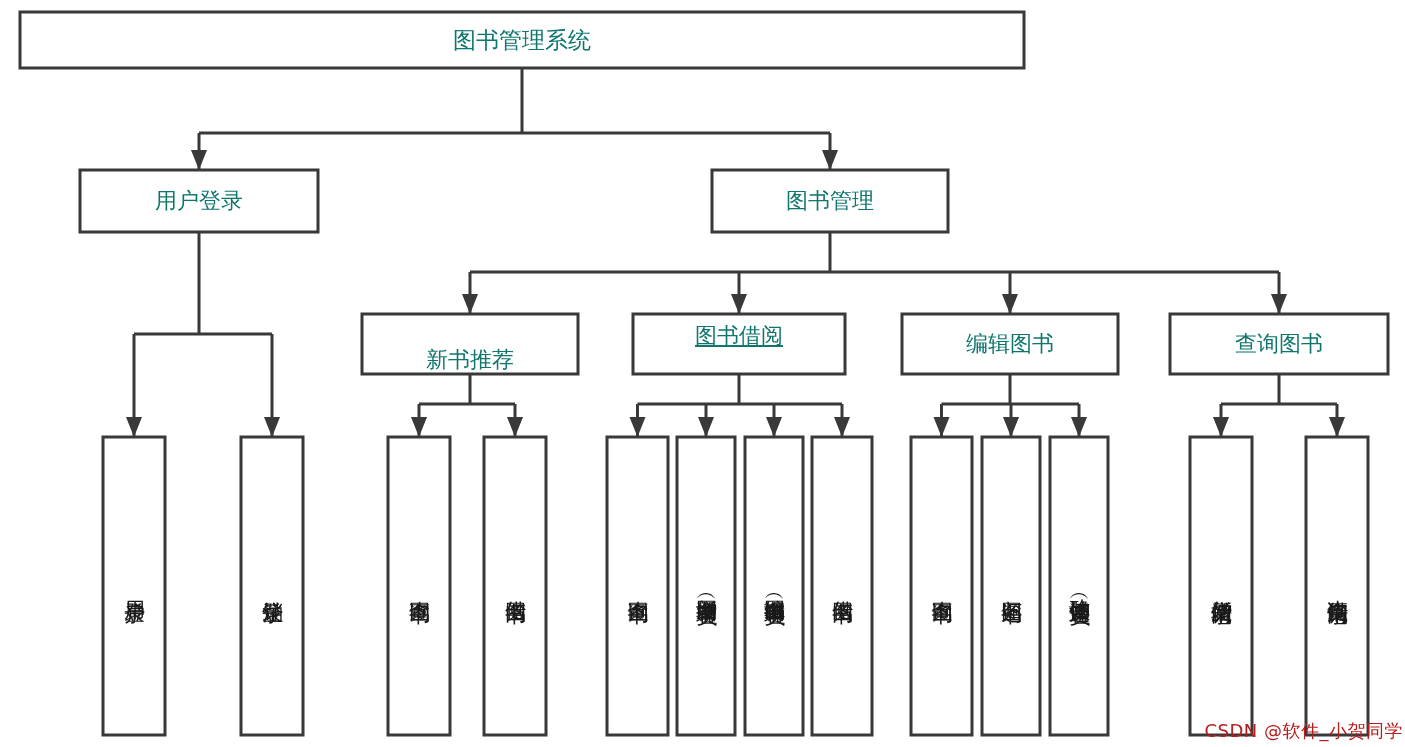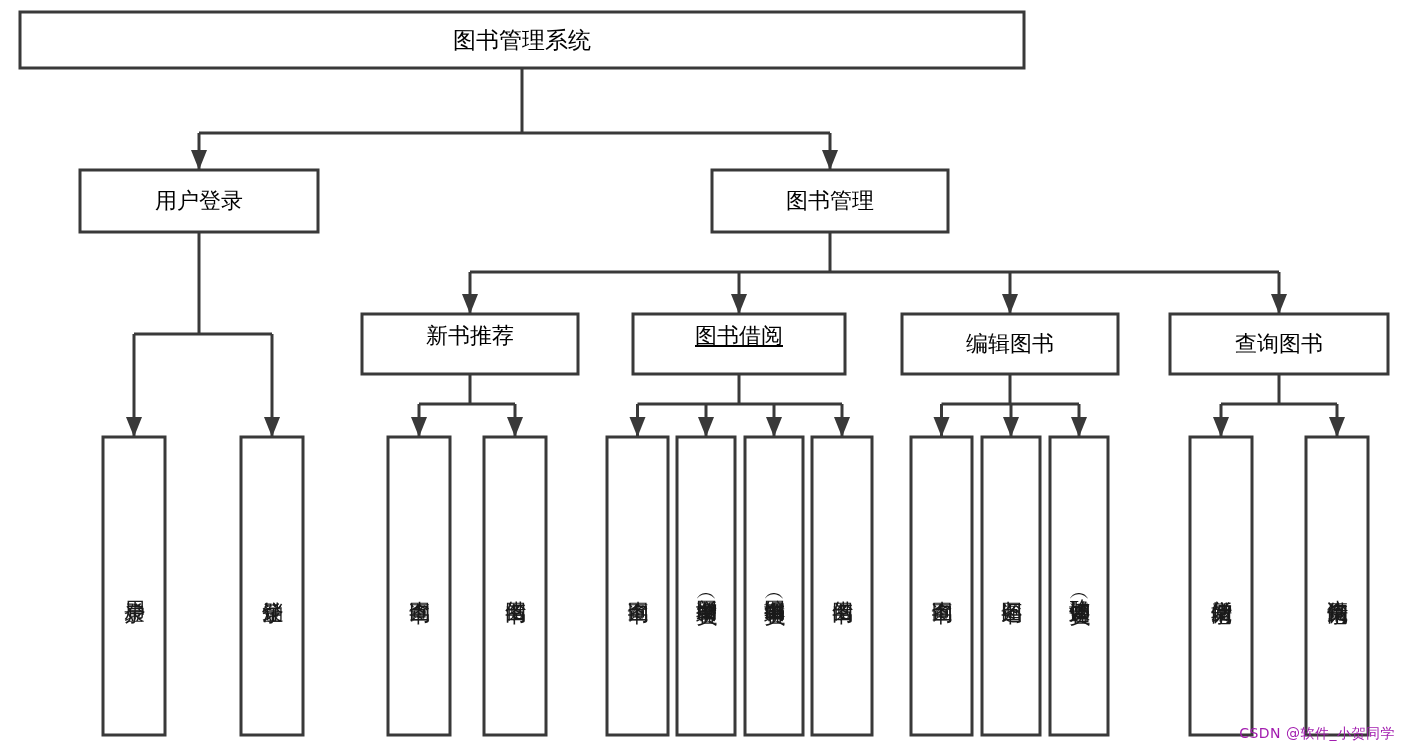--- a/index.html
+++ b/index.html
@@ -54,34 +54,34 @@
     letter-spacing: 1px;
     white-space: nowrap;
     pointer-events: none;
   }
   .hlabel-wrap {
     position: absolute;
     display: flex;
     align-items: center;
     justify-content: center;
     font-family: "DejaVu Sans", "Liberation Sans", sans-serif;
-    color: #000000;
+    color: #0f766e;
     white-space: nowrap;
     pointer-events: none;
   }
   .title-label { font-size: 23px; }
   .lvl2-label  { font-size: 22px; }
   .lvl3-label  { font-size: 22px; }
   #watermark {
     position: absolute;
-    right: 10px;
+    right: 2px;
     bottom: 4px;
     font-family: "DejaVu Sans", "Liberation Sans", sans-serif;
-    font-size: 14px;
-    color: #a21caf;
+    font-size: 18px;
+    color: #b91c1c;
     letter-spacing: 0.5px;
     white-space: nowrap;
     pointer-events: none;
   }
 </style>
 </head>
 <body>
 
 <div id="diagram-root">
   <svg class="diagram" viewBox="0 0 1405 747" xmlns="http://www.w3.org/2000/svg">
@@ -160,21 +160,21 @@
         <rect x="982" y="437" width="58" height="298" class="node-box"></rect>
         <rect x="1050" y="437" width="58" height="298" class="node-box"></rect>
         <rect x="1190" y="437" width="62" height="298" class="node-box"></rect>
         <rect x="1306" y="437" width="62" height="298" class="node-box"></rect>
       </g>
   </svg>
   <div id="label-layer">
       <div class="hlabel-wrap title-label" style="left: 20px; top: 12px; width: 1004px; height: 56px;">图书管理系统</div>
       <div class="hlabel-wrap lvl2-label" style="left: 80px; top: 170px; width: 238px; height: 62px;">用户登录</div>
       <div class="hlabel-wrap lvl2-label" style="left: 712px; top: 170px; width: 236px; height: 62px;">图书管理</div>
-      <div class="hlabel-wrap lvl3-label" style="left: 362px; top: 306px; width: 216px; height: 60px;">新书推荐</div>
+      <div class="hlabel-wrap lvl3-label" style="left: 362px; top: 330px; width: 216px; height: 60px;">新书推荐</div>
       <div class="hlabel-wrap lvl3-label" style="left: 633px; top: 314px; width: 212px; height: 44px; text-decoration: underline;">图书借阅</div>
       <div class="hlabel-wrap lvl3-label" style="left: 902px; top: 314px; width: 216px; height: 60px;">编辑图书</div>
       <div class="hlabel-wrap lvl3-label" style="left: 1170px; top: 314px; width: 218px; height: 60px;">查询图书</div>
       <div class="vlabel-wrap" style="left: 103px; top: 437px; width: 62px; height: 298px;">用户登录</div>
       <div class="vlabel-wrap" style="left: 241px; top: 437px; width: 62px; height: 298px;">注销登录</div>
       <div class="vlabel-wrap" style="left: 388px; top: 437px; width: 62px; height: 298px;">查询图书</div>
       <div class="vlabel-wrap" style="left: 484px; top: 437px; width: 62px; height: 298px;">借阅图书</div>
       <div class="vlabel-wrap" style="left: 607px; top: 437px; width: 61px; height: 298px;">查询图书</div>
       <div class="vlabel-wrap" style="left: 677px; top: 437px; width: 58px; height: 298px;">新增图书（管理员）</div>
       <div class="vlabel-wrap" style="left: 745px; top: 437px; width: 58px; height: 298px;">编辑图书（管理员）</div>

